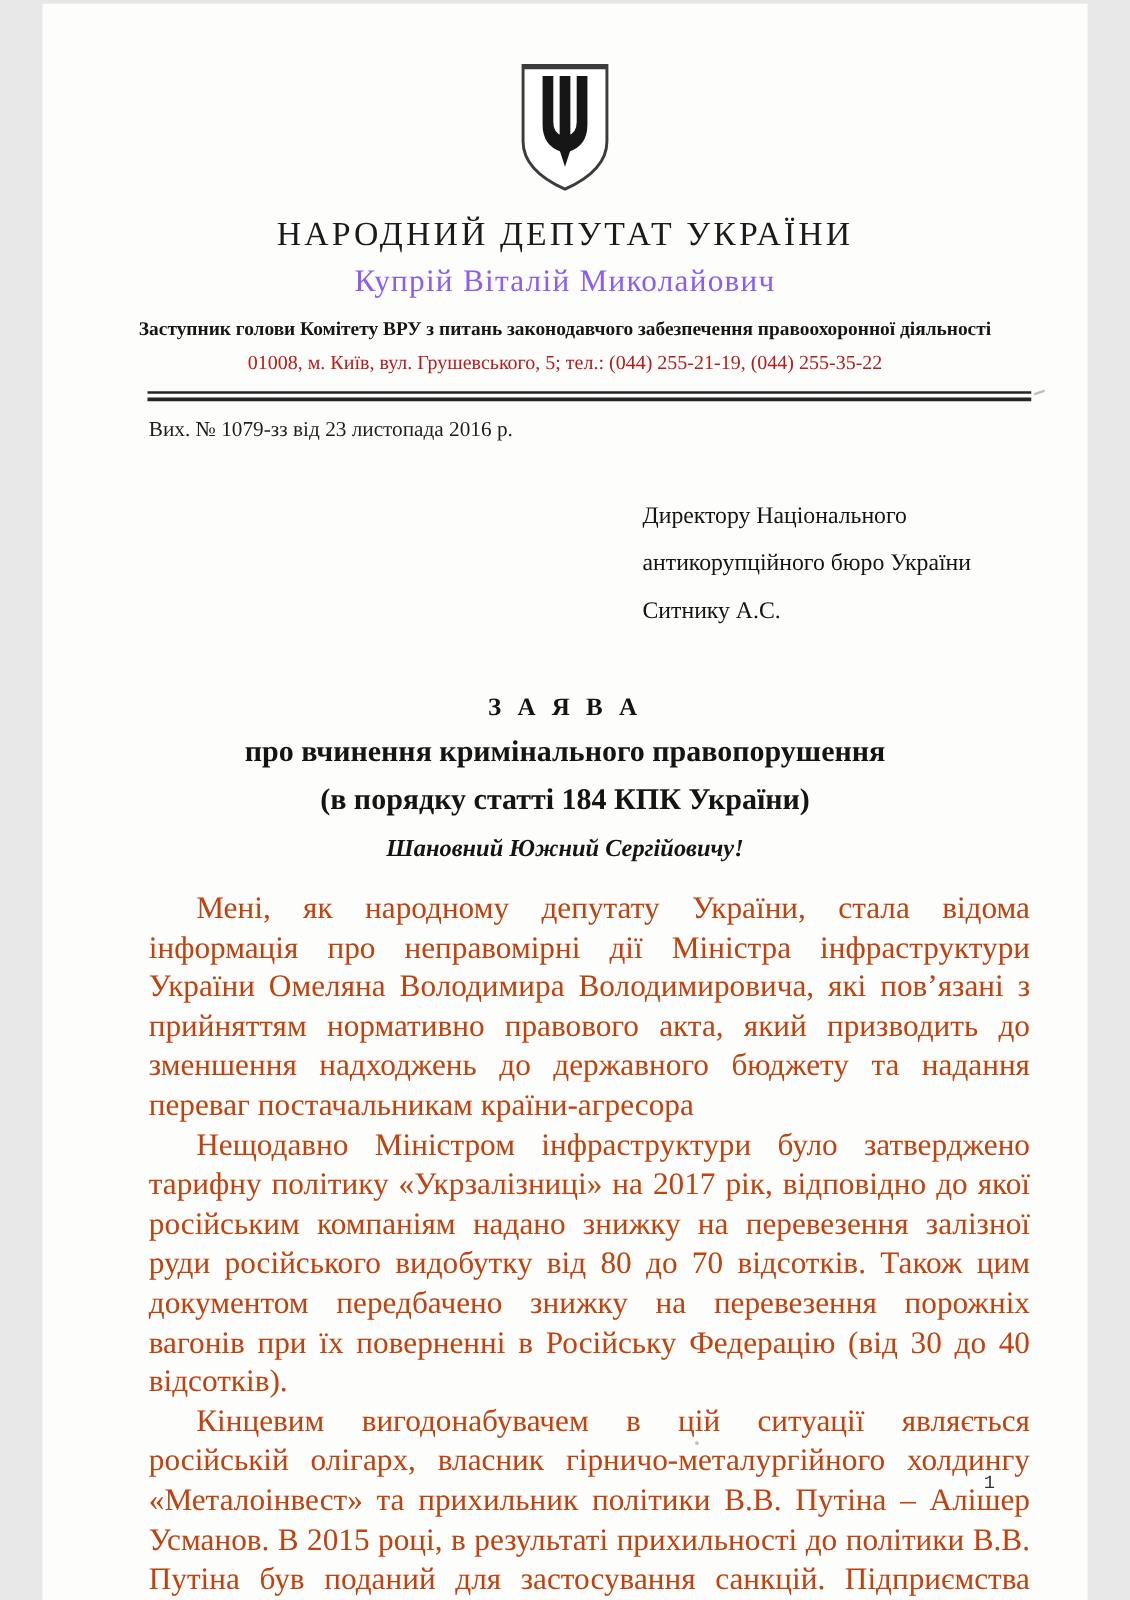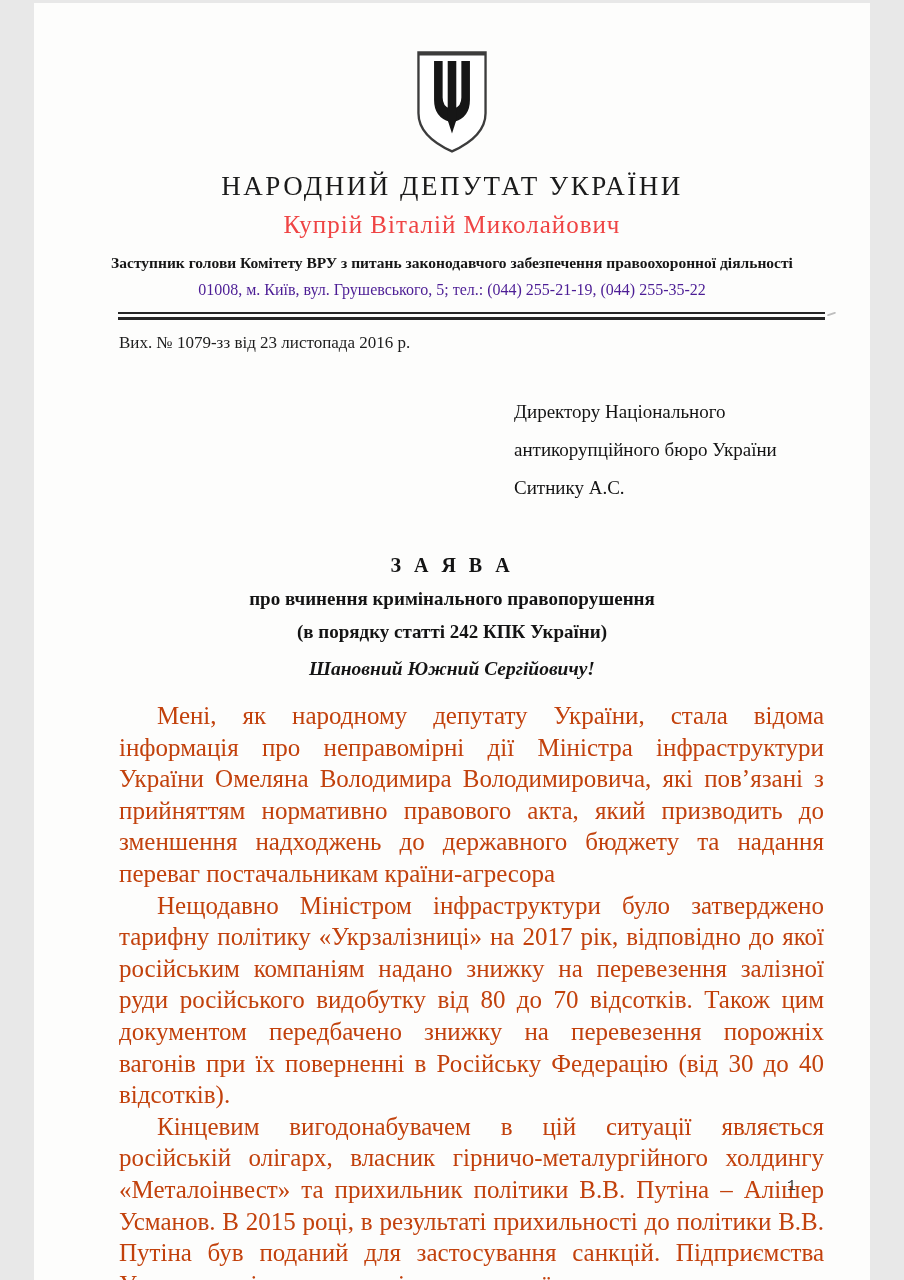--- a/index.html
+++ b/index.html
@@ -16,29 +16,29 @@
   .letterhead{ text-align:center; padding-top:46px; }
   .emblem{ display:inline-block; }
   .lh-title{
     margin-top:10px;
     font-size:27px; letter-spacing:2.5px;
     color:#1b1b1b;
   }
   .lh-name{
     margin-top:9px;
     font-size:25px; letter-spacing:1px;
-    color:#ef4444;
+    color:#8b5cf6;
   }
   .lh-position{
     margin-top:15px;
     font-size:15.5px; color:#161616;font-weight:bold;
   }
   .lh-address{
     margin-top:9px;
-    font-size:16px; color:#4c1d95;
+    font-size:16px; color:#b91c1c;
   }
   .double-rule{
     margin:13px 45px 0 84px;
     height:3px;
     border-top:2px solid #262626;
     border-bottom:3px solid #262626;
   }
   
   .ref-line{
     margin:13px 45px 0 85px;
@@ -51,21 +51,21 @@
     line-height:38px;
     color:#141414;
   }
   
   .subject{ margin-top:47px; text-align:center; color:#141414; }
   .subject-title{
     font-size:20px; font-weight:bold; letter-spacing:4px;
   }
   .subject-sub{
     margin-top:11px;
-    font-size:19px; font-weight:bold;
+    font-size:24px; font-weight:bold;
   }
   .salutation{
     margin-top:15px;
     font-size:19.5px; font-weight:bold; font-style:italic;
   }
   
   .body-text{
     margin:20px 46px 0 85px;
     font-size:25px;
     line-height:31.6px;
@@ -120,21 +120,21 @@
 
   <div class="addressee">
     <div>Директору Національного</div>
     <div>антикорупційного бюро України</div>
     <div>Ситнику А.С.</div>
   </div>
 
   <div class="subject">
     <div class="subject-title">З А Я В А</div>
     <div class="subject-sub">про вчинення кримінального правопорушення</div>
-    <div class="subject-sub">(в порядку статті 242 КПК України)</div>
+    <div class="subject-sub">(в порядку статті 184 КПК України)</div>
     <div class="salutation">Шановний Южний Сергійовичу!</div>
   </div>
 
   <div class="body-text">
     <p>Мені, як народному депутату України, стала відома інформація про неправомірні дії Міністра інфраструктури України Омеляна Володимира Володимировича, які пов’язані з прийняттям нормативно правового акта, який призводить до зменшення надходжень до державного бюджету та надання переваг постачальникам країни-агресора</p>
     <p>Нещодавно Міністром інфраструктури було затверджено тарифну політику «Укрзалізниці» на 2017 рік, відповідно до якої російським компаніям надано знижку на перевезення залізної руди російського видобутку від 80 до 70 відсотків. Також цим документом передбачено знижку на перевезення порожніх вагонів при їх поверненні в Російську Федерацію (від 30 до 40 відсотків).</p>
     <p>Кінцевим вигодонабувачем в цій ситуації являється російській олігарх, власник гірничо-металургійного холдингу «Металоінвест» та прихильник політики В.В. Путіна – Алішер Усманов. В 2015 році, в результаті прихильності до політики В.В. Путіна був поданий для застосування санкцій. Підприємства Усманова тісно взаємодіють з українськими перевалочними пунктами, що розташовані в м. Одеса, порт «Южний» та фігурують в кримінальних провадженнях, пов’язаних з ухиленням від сплати податків та привласненням державного майна, а саме: ТОВ ІІ «ТІС» (ідентифікаційний код 22447500),</p>
   </div>
 
   <div class="page-number">1</div>

